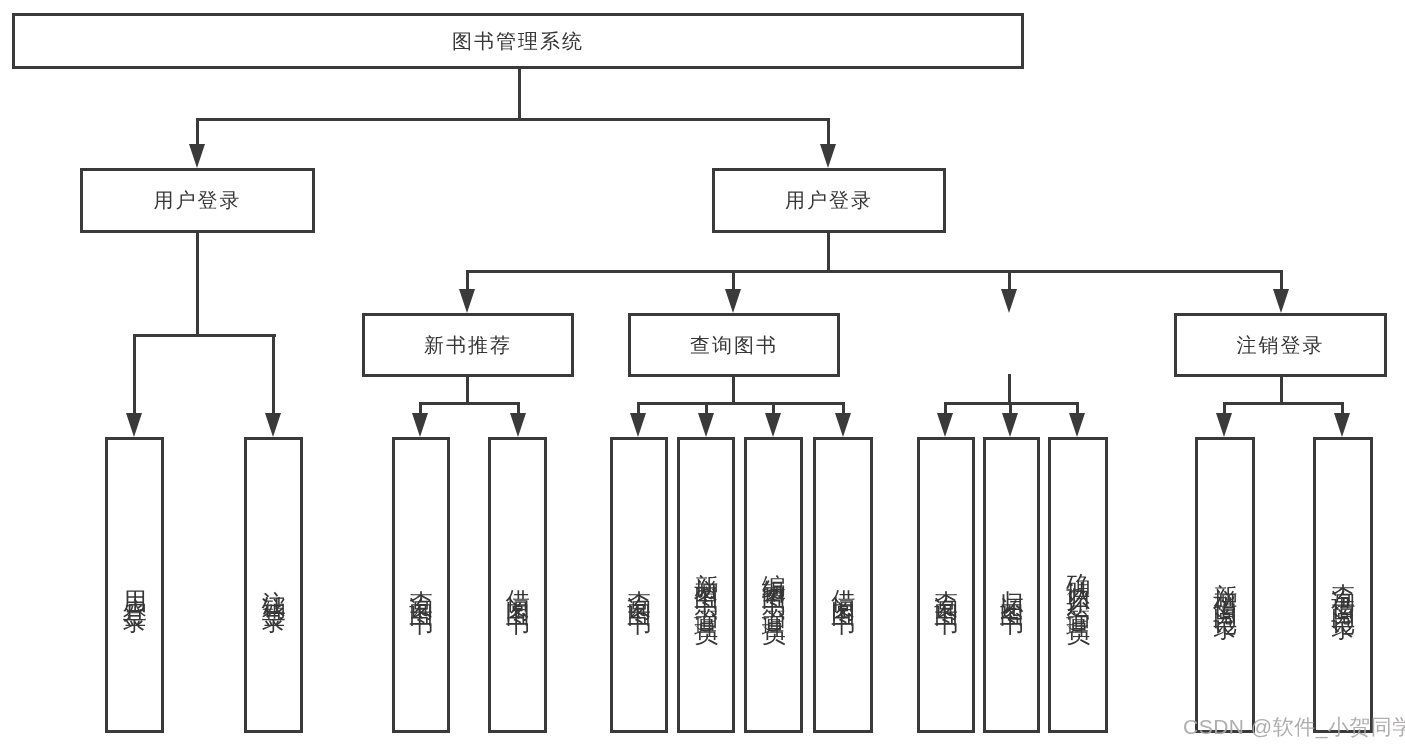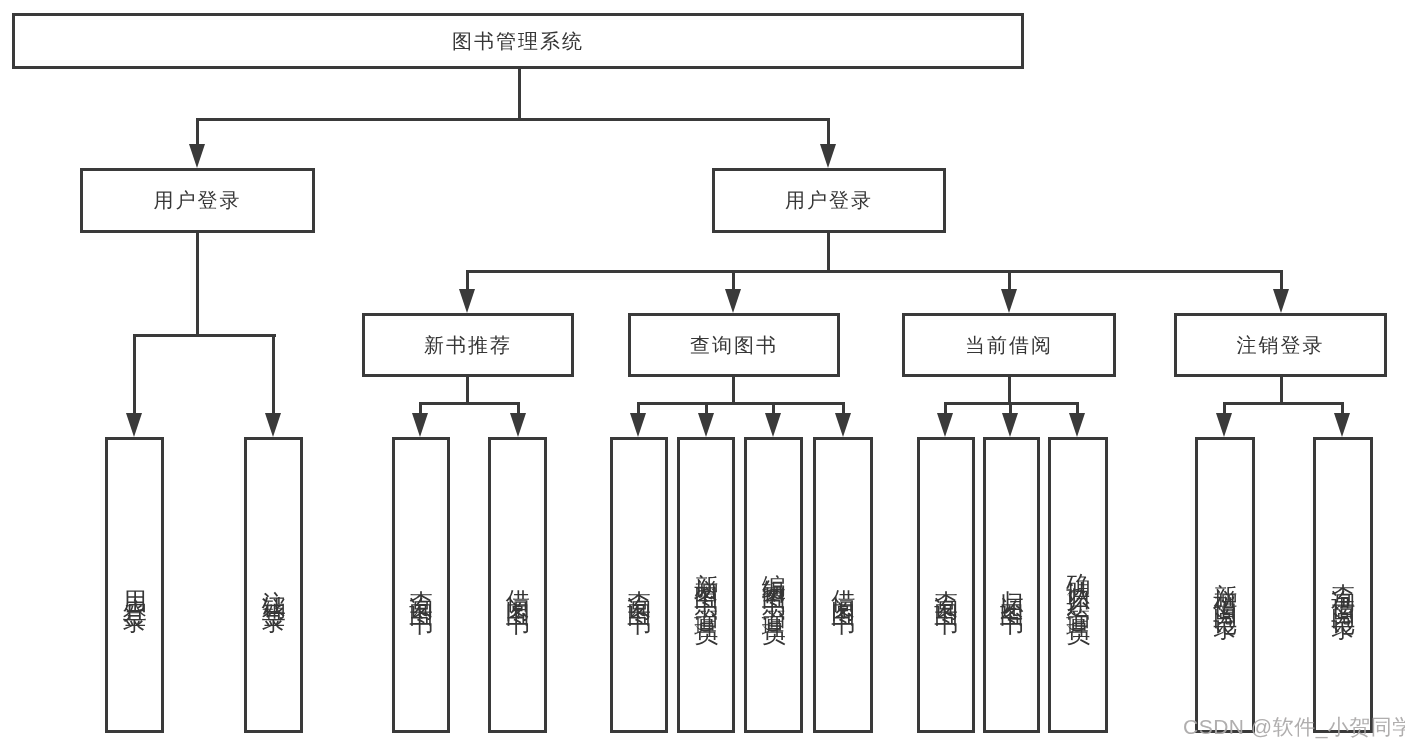--- a/index.html
+++ b/index.html
@@ -125,23 +125,20 @@
   </div>
 
   <div class="box hnode" style="left:362px; top:313px; width:212px; height:64px;">
     <span>新书推荐</span>
   </div>
 
   <div class="box hnode" style="left:628px; top:313px; width:212px; height:64px;">
     <span>查询图书</span>
   </div>
 
-  <div class="box hnode" style="left:902px; top:313px; width:214px; height:64px;">
-    <span>当前借阅</span>
-  </div>
 
   <div class="box hnode" style="left:1174px; top:313px; width:213px; height:64px;">
     <span>注销登录</span>
   </div>
 
   <div class="box leaf" style="left:105px; top:437px; width:59px; height:296px;">
     <span>用户登录</span>
   </div>
   <div class="box leaf" style="left:244px; top:437px; width:59px; height:296px;">
     <span>注销登录</span>

